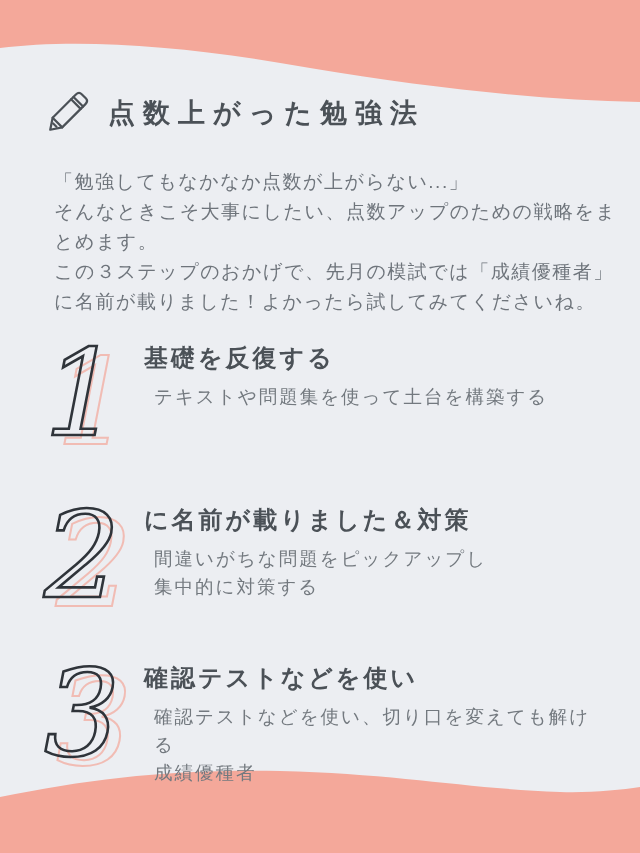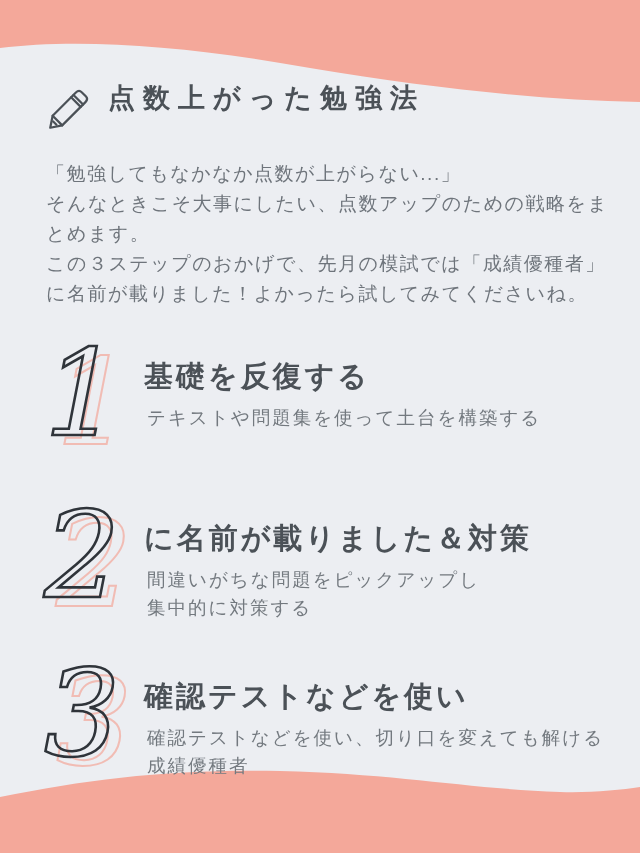--- a/index.html
+++ b/index.html
@@ -7,31 +7,31 @@
     width:640px;height:853px;position:relative;overflow:hidden;
     background:#ECEEF2;
     font-family:"Liberation Sans","DejaVu Sans",sans-serif;
   }
   .wave{position:absolute;left:0;width:640px;display:block;}
   .wave-top{top:0;height:110px;}
   .wave-bottom{bottom:0;height:108px;}
 
   .title-row{
     position:absolute;left:38px;top:82px;height:62px;
-    display:flex;align-items:flex-start;gap:12px;
+    display:flex;align-items:center;gap:12px;
   }
   .pencil-wrap{width:58px;height:58px;display:block;flex:0 0 auto;}
   h1{
     margin:0;font-size:27px;font-weight:600;letter-spacing:8px;
     color:#4B5157;line-height:1.2;white-space:nowrap;
   }
 
   .intro{
     position:absolute;left:38px;top:151px;width:585px;
-    margin:8px;font-size:19px;line-height:30px;letter-spacing:1.5px;
+    margin:16px;font-size:19px;line-height:30px;letter-spacing:1.5px;
     color:#6E747B;white-space:pre-line;
   }
 
   .step{position:absolute;left:40px;width:575px;}
   .step1{top:344px;}
   .step2{top:506px;}
   .step3{top:664px;}
 
   .num-wrap{position:absolute;left:4px;top:-10px;width:110px;height:120px;}
   .num{
@@ -41,25 +41,25 @@
     -webkit-text-stroke:2.6px #2F343A;
   }
   .num.back{
     position:absolute;left:12px;top:9px;
     -webkit-text-stroke:2px #F1BCB4;
   }
   .num.front{position:absolute;left:0;top:0;}
 
   .step-text{margin-left:104px;}
   .step-title{
-    margin:16px 0 11px 0;font-size:29px;font-weight:700;letter-spacing:3px;
+    margin:0 0 11px 0;font-size:24px;font-weight:700;letter-spacing:3px;
     color:#4B5157;line-height:1.15;white-space:nowrap;
   }
   .step-desc{
-    margin:3px;font-size:18.5px;line-height:28px;letter-spacing:2px;
+    margin:10px;font-size:18.5px;line-height:28px;letter-spacing:2px;
     color:#73797F;white-space:pre-line;
   }
 </style>
 </head>
 <body>
 
 <svg class="wave wave-top" viewBox="0 0 640 110" preserveAspectRatio="none" aria-hidden="true">
   <path fill="#F4A89A" d="M0,0 H640 V102 C540,100 430,88 310,68 C190,46 80,38 0,48 Z"></path>
 </svg>
 

